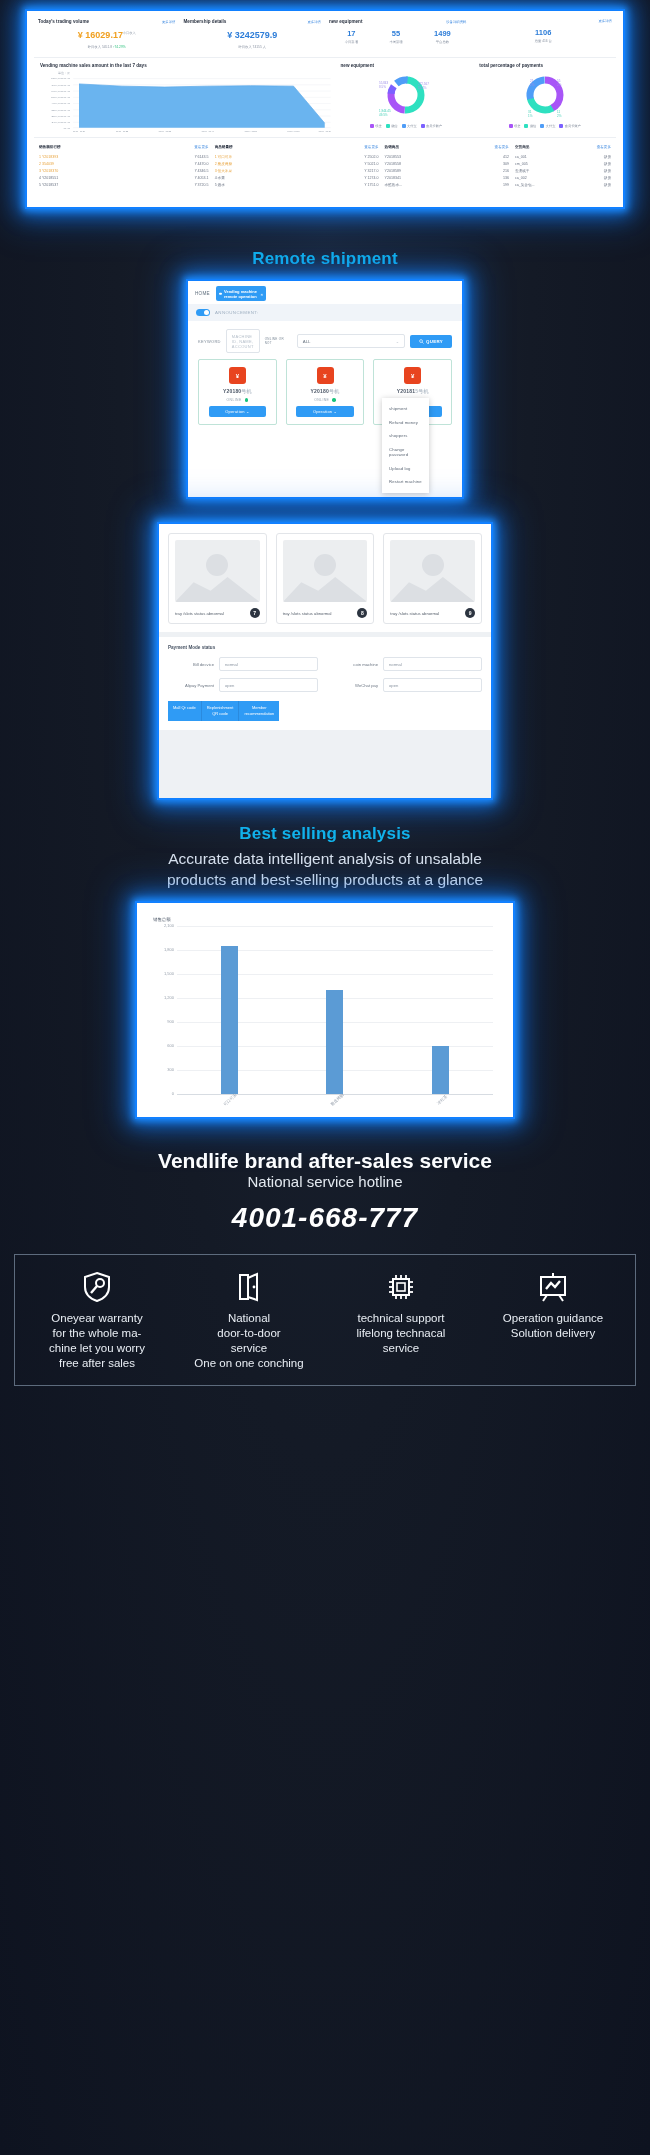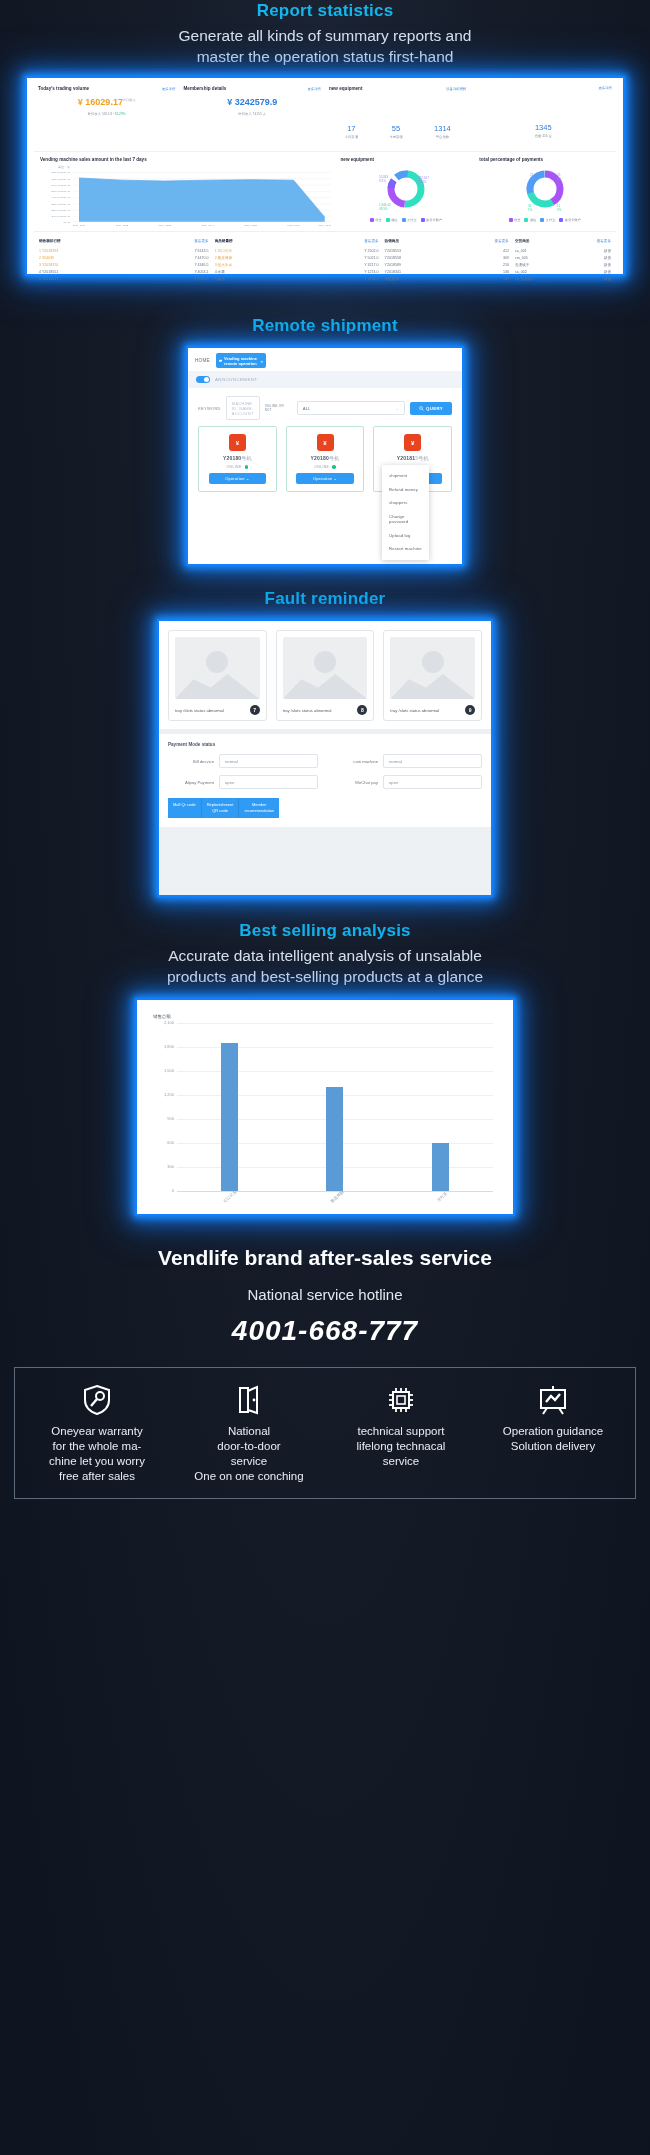--- a/index.html
+++ b/index.html
@@ -55,21 +55,21 @@
   .kpi-label { font-size: 4.6px; color: #2b3342; font-weight: bold; }
   .kpi-link { font-size: 3.4px; color: #3f8ae0; }
   .kpi-val { font-size: 9px; font-weight: bold; margin: 6px 0 5px 0; text-align: center; }
   .kpi-val.orange { color: #f0a020; }
   .kpi-val.blue { color: #2d7dd8; }
   .kpi-val sup { font-size: 3.2px; color: #9aa3b0; font-weight: normal; }
   .kpi-foot { font-size: 3.3px; color: #8b94a3; text-align: center; }
   .kpi-foot .up { color: #2ec27e; }
   .kpi-multi { display: flex; justify-content: space-around; margin: 5px 0 4px 0; }
   .kpi-multi > div { text-align: center; }
-  .kpi-m-num { font-size: 7.5px; color: #2d7dd8; font-weight: normal; margin-top: 28px; }
+  .kpi-m-num { font-size: 7.5px; color: #2d7dd8; font-weight: bold; }
   .kpi-m-lab { font-size: 3.3px; color: #8b94a3; margin-top: 2px; }
 
   .dash-charts { display: flex; border-bottom: 1px solid #eceff3; padding: 5px 2px 4px 2px; }
   .chart-box { padding: 0 4px; }
   .chart-title { font-size: 4.6px; font-weight: bold; color: #2b3342; margin-bottom: 3px; }
   .area-wrap { position: relative; width: 100%; height: 58px; }
   .donut-wrap { display: flex; flex-direction: column; align-items: center; }
   .legend { display: flex; gap: 4px; margin-top: 3px; }
   .legend span { display: flex; align-items: center; gap: 1.5px; font-size: 3.2px; color: #7a8494; }
   .sw { width: 4px; height: 4px; border-radius: 1px; display: inline-block; }
@@ -164,40 +164,35 @@
     display: flex; align-items: flex-end; justify-content: space-around; }
   .bc-bar { width: 17px; background: #5b9bd5; }
   .bc-xlabels { position: relative; left: 24px; display: flex; justify-content: space-around;
     width: calc(100% - 28px); margin-top: 3px; }
   .bc-xlabels span { font-size: 4px; color: #97a0ac; transform: rotate(-42deg); transform-origin: center; }
 
   
   .serve-h { text-align: center; color: #c6d2de; font-size: 37px; font-weight: bold; letter-spacing: 1px; }
   .serve-b { text-align: center; color: #ffffff; font-size: 21px; font-weight: bold; margin-top: 8px; }
   .serve-c { text-align: center; color: #ffffff; font-size: 19px; margin-top: 14px; letter-spacing: .5px;}
-  .serve-d { text-align: center; color: #e3e9f0; font-size: 15px; font-weight: 300; margin-top: 16px; }
+  .serve-d { text-align: center; color: #e3e9f0; font-size: 15px; font-weight: 300; }
   .serve-num { text-align: center; color: #ffffff; font-size: 28px; font-weight: bold;
     font-style: italic; margin-top: 12px; letter-spacing: 1px; }
 
   
   .footer { margin: 0 14px; border: 1px solid #5d6b7d; padding: 14px 6px 14px 6px; display: flex; }
   .fcol { flex: 1; display: flex; flex-direction: column; align-items: center; gap: 8px; }
   .fcol .ic { height: 34px; display: flex; align-items: flex-end; }
   .fcol .tx { color: #e9eef4; font-size: 11.5px; line-height: 15px; text-align: center; padding: 0 2px; }
 </style>
 </head>
 <body>
 
 <div class="page">
 
-  <div style="padding-top:1px">
-    <div class="sec-title">Report statistics</div>
-    <div class="sec-sub" style="white-space:pre-line">Generate all kinds of summary reports and
-master the operation status first-hand</div>
-  </div>
 
   <div class="glow" style="width:600px;height:200px;margin-top:9px;">
     <div class="dash">
 
       <div class="dash-kpis">
         <div class="kpi">
           <div class="kpi-head">
             <span class="kpi-label">Today's trading volume</span>
             <span class="kpi-link">更多详情</span>
           </div>
@@ -231,34 +226,34 @@
           <div class="kpi-multi">
             <div>
               <div class="kpi-m-num">17</div>
               <div class="kpi-m-lab">今日新增</div>
             </div>
             <div>
               <div class="kpi-m-num">55</div>
               <div class="kpi-m-lab">本周新增</div>
             </div>
             <div>
-              <div class="kpi-m-num">1314</div>
+              <div class="kpi-m-num">1499</div>
               <div class="kpi-m-lab">平台总数</div>
             </div>
           </div>
         </div>
 
         <div class="kpi">
           <div class="kpi-head">
             <span class="kpi-label"></span>
             <span class="kpi-link">更多详情</span>
           </div>
           <div class="kpi-multi">
             <div>
-              <div class="kpi-m-num">1345</div>
+              <div class="kpi-m-num">1106</div>
               <div class="kpi-m-lab">总量  416  台</div>
             </div>
           </div>
         </div>
       </div>
 
       <div class="dash-charts">
         <div class="chart-box" style="width:52%">
           <div class="chart-title">Vending machine sales amount in the last 7 days</div>
           <div style="font-size:3px;color:#9aa3b0;margin-left:18px">单位：元</div>
@@ -537,21 +532,20 @@
         <div>Refund money</div>
         <div>shoppers</div>
         <div>Change password</div>
         <div>Upload log</div>
         <div>Restart machine</div>
       </div>
     </div>
   </div>
 
   <div style="margin-top:23px">
-    <div class="sec-title">Fault reminder</div>
   </div>
 
   <div class="glow" style="width:336px;height:278px;margin-top:10px;background:#eef1f4;">
     <div class="fault-top">
       <div class="fcard">
         <div class="fimg">
           <i class="circ"></i>
             <i class="mtn"></i>
         </div>
         <div class="fcap">

